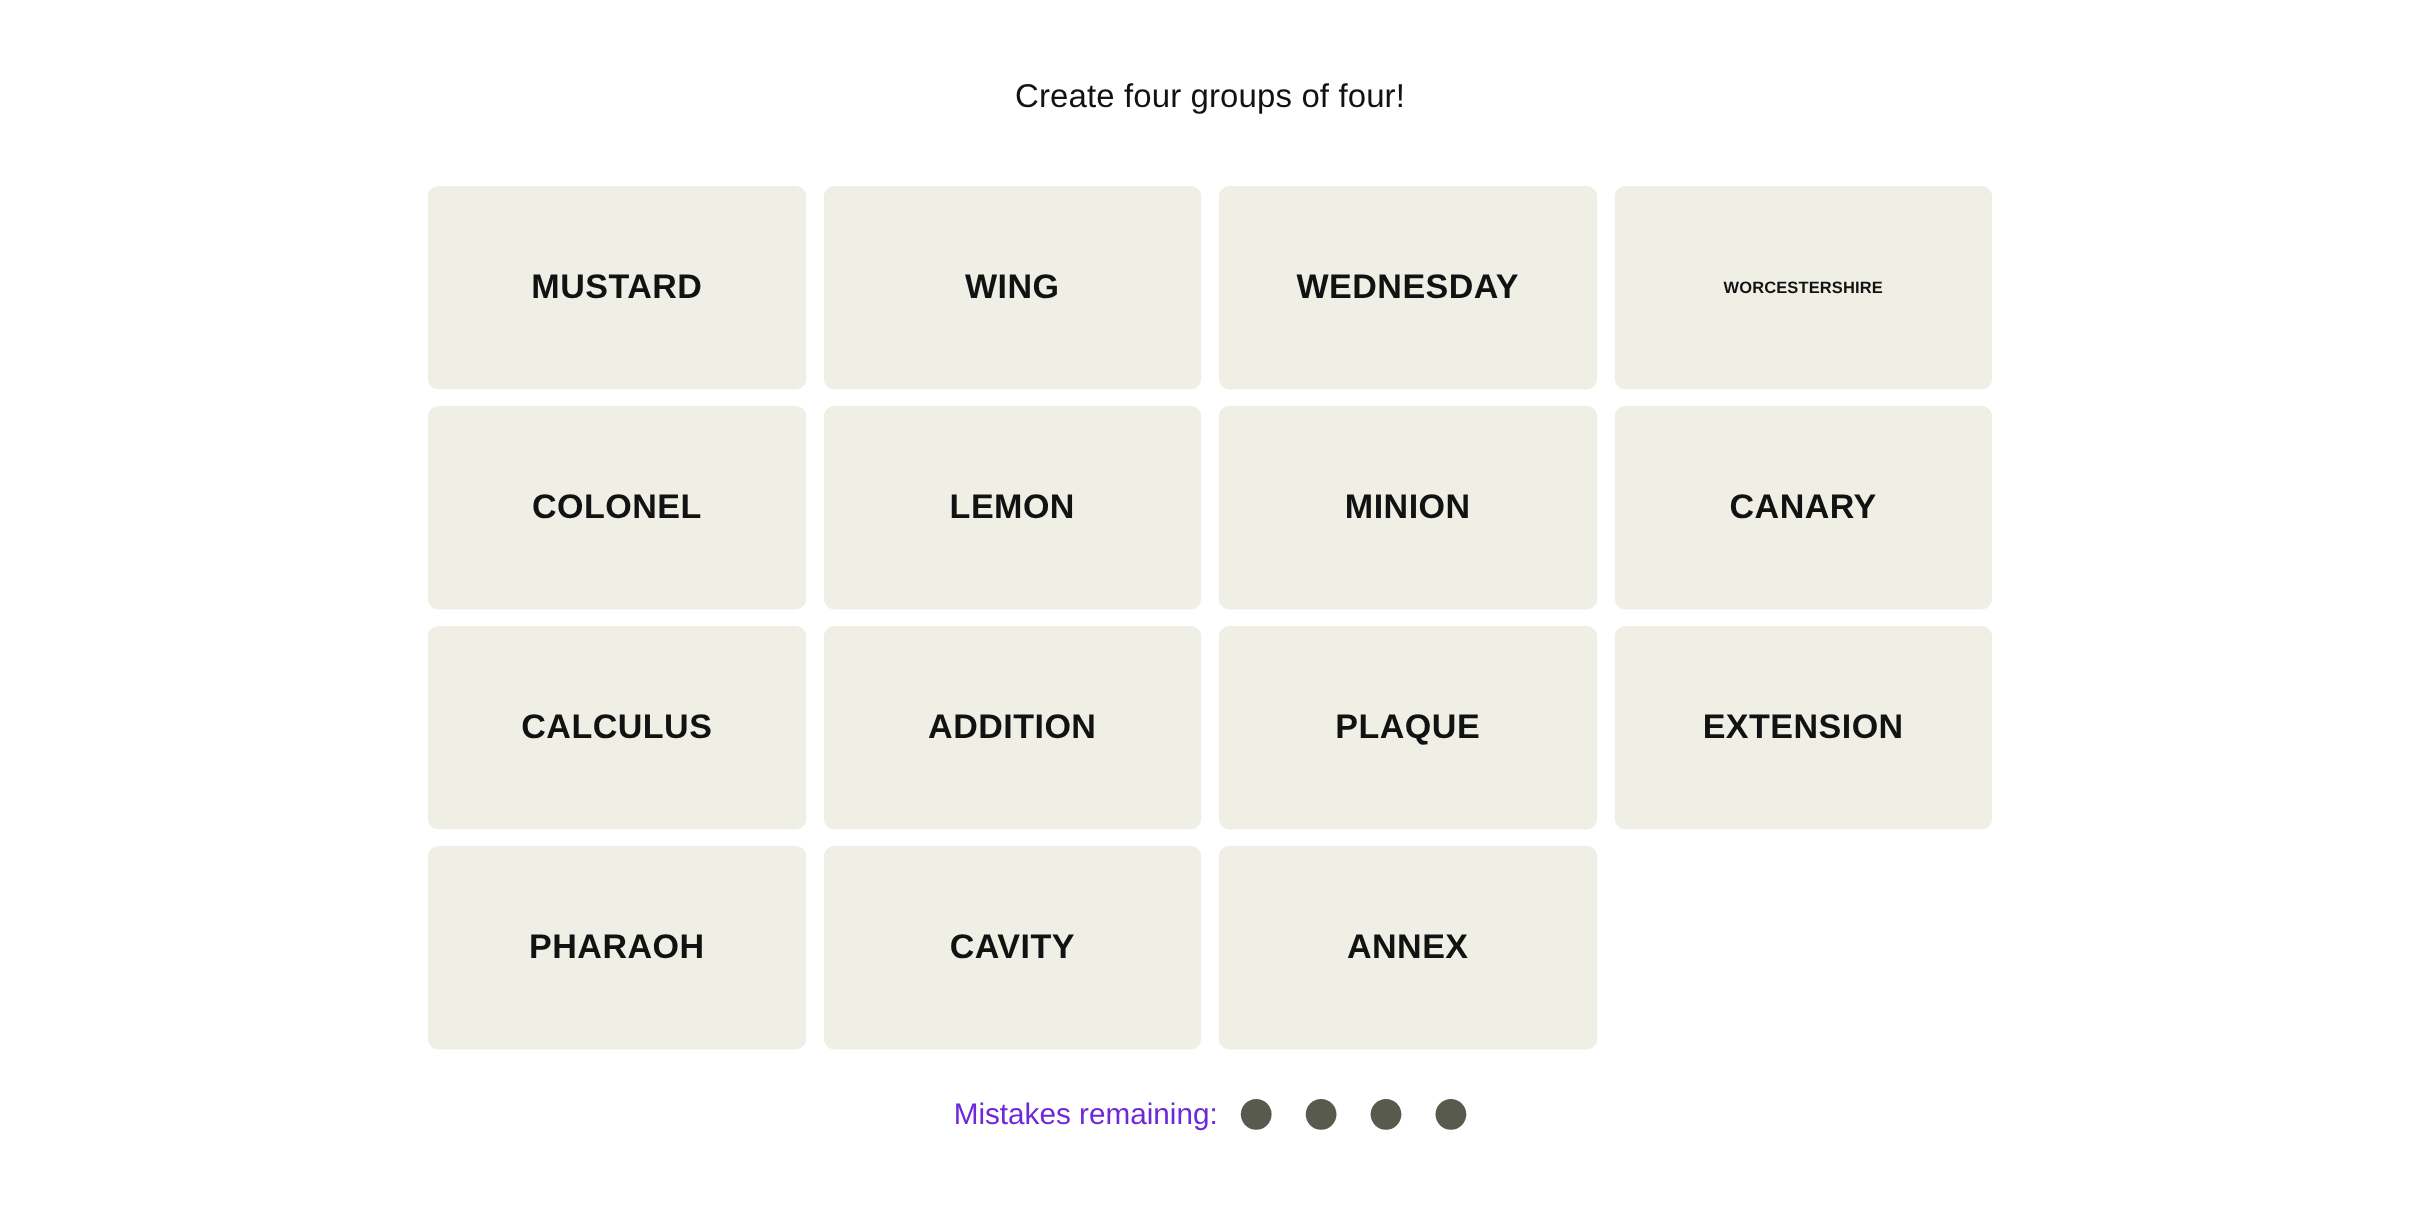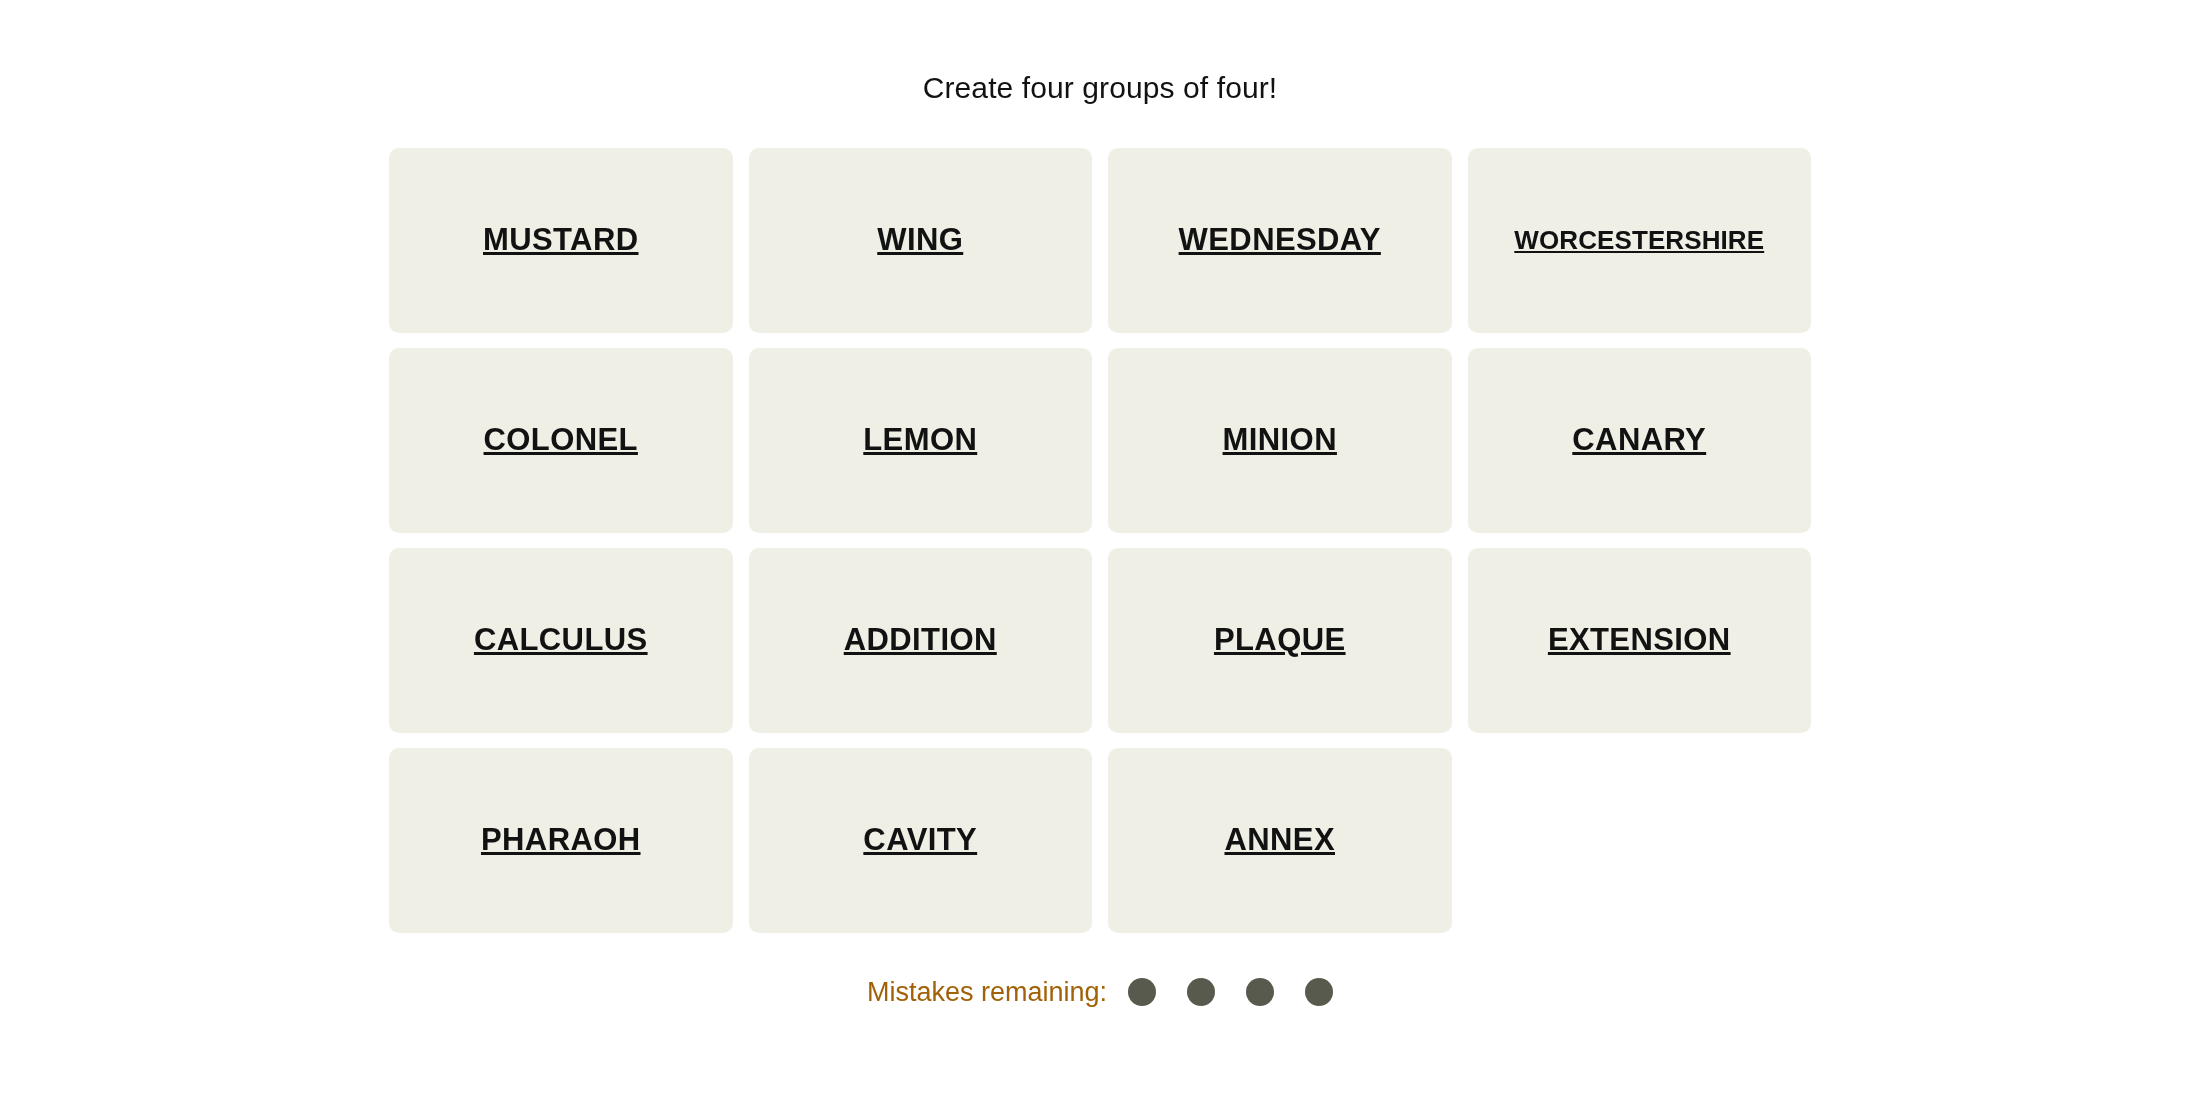--- a/index.html
+++ b/index.html
@@ -34,28 +34,27 @@
     font-weight: 400;
     line-height: 1;
     letter-spacing: 0.1px;
     color: #121212;
     text-align: center;
     white-space: nowrap;
   }
 
   
   .board {
-    margin-top: 45px;
+    margin-top: 66px;
     width: 1422px;
     display: grid;
     grid-template-columns: repeat(4, 1fr);
     grid-template-rows: repeat(4, 185px);
     column-gap: 16px;
     row-gap: 15px;
-    text-decoration: underline;
   }
 
   .tile {
     background: #efefe6;
     border-radius: 10px;
     border: none;
     display: flex;
     align-items: center;
     justify-content: center;
     padding: 0 6px;
@@ -68,34 +67,34 @@
   .tile-label {
     font-family: "Liberation Sans", sans-serif;
     font-size: 31px;
     font-weight: 700;
     letter-spacing: 0.4px;
     color: #121212;
     text-align: center;
     line-height: 1.05;
     white-space: nowrap;
   }
-  .tile-label.size-xs { font-size: 26px; letter-spacing: 0.1px; }
+  .tile-label.size-xs { font-size: 15px; letter-spacing: 0.1px; }
 
   
   .mistakes {
     margin-top: 45px;
     display: flex;
     align-items: center;
     justify-content: center;
     gap: 19px;
   }
   .mistakes-label {
     font-size: 27px;
     font-weight: 400;
-    color: #a16207;
+    color: #6d28d9;
     line-height: 1;
     white-space: nowrap;
     margin-right: 2px;
   }
   .dots {
     display: flex;
     align-items: center;
     gap: 31px;
   }
   .dot {

